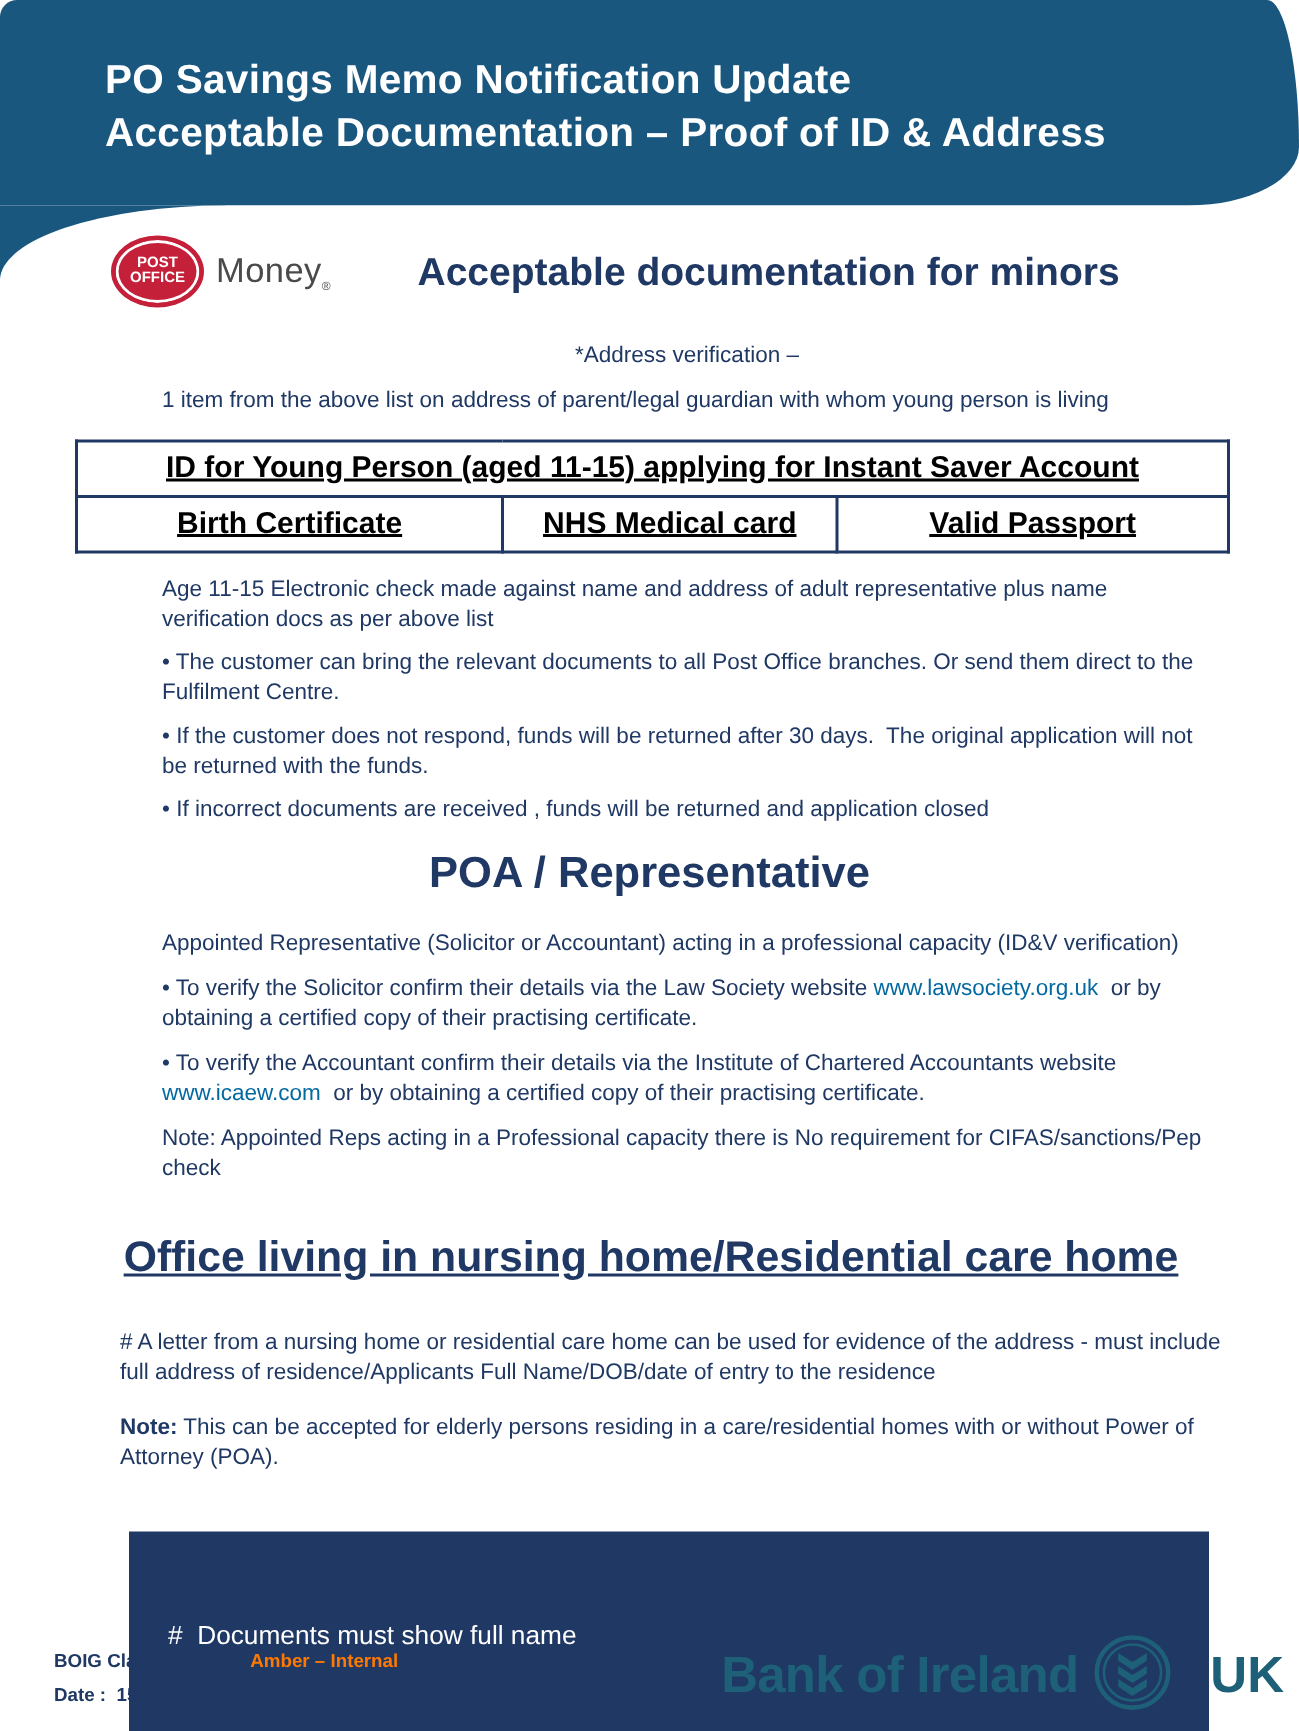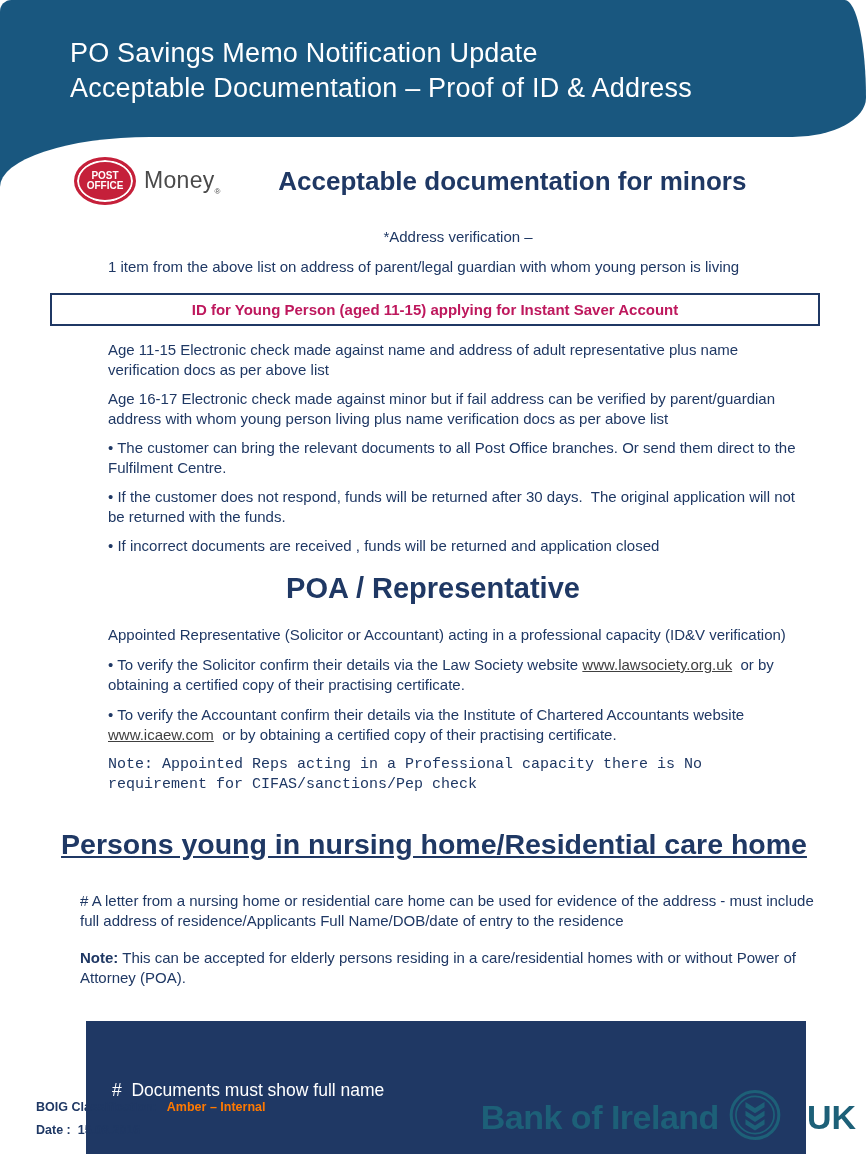--- a/index.html
+++ b/index.html
@@ -11,21 +11,21 @@
   
   .banner{
     position:relative;height:137px;background:#19577f;
     border-radius:14px 26px 90px 0 / 14px 120px 48px 0;
   }
   .banner::after{
     content:'';position:absolute;top:100%;left:0;width:150px;height:50px;
     background:#19577f;
   }
   .banner-title{
-    padding:36px 0 0 70px;color:#ffffff;font-weight:normal;
+    padding:36px 0 0 70px;color:#ffffff;font-weight:bold;
     font-size:27px;line-height:35px;letter-spacing:.2px;
   }
   
   .content{
     position:relative;z-index:1;background:#ffffff;height:736px;
     border-top-left-radius:150px 50px;box-sizing:border-box;
   }
   
   .logo-row{display:flex;align-items:center;padding:20px 72px 0 74px;}
   .po-logo{
@@ -44,28 +44,28 @@
   .intro.second{margin-top:10px;}
   .minors-paras{margin:14px 58px 0 108px;}
   .minors-paras p{margin:10px 0;}
   
   table.id-table{
     border-collapse:collapse;margin:17px 46px 0 50px;width:770px;
     table-layout:fixed;
   }
   table.id-table td{
     border:2px solid #1f3864;text-align:center;font-weight:bold;
-    font-size:15px;padding:6px 4px;color:#be185d;
+    font-size:20px;padding:6px 4px;color:#000000;text-decoration:underline;
   }
   
   h2.poa{ text-align:center;font-size:29px;margin:16px 0 0 0;color:#1f3864;}
   .poa-paras{margin:20px 58px 0 108px;}
   .poa-paras p{margin:11px 0;}
-  .poa-note{margin-top:38px;font-family:Liberation Mono, monospace;}
-  a.link{color:#404040;text-decoration:underline;cursor:pointer;}
+  .poa-note{margin-top:38px;}
+  a.link{color:#0369a1;cursor:pointer;}
   h2.nursing{
     text-align:center;font-size:28.5px;margin:34px 8px 0 10px;
     text-decoration:underline;color:#1f3864;
   }
   .nursing-paras{margin:30px 50px 0 66px;}
   .nursing-paras p{margin:0 0 18px 14px;}
   
   .callout{
     position:absolute;left:86px;top:884px;width:720px;box-sizing:border-box;
     background:#1f3864;color:#ffffff;padding:9px 10px 12px 26px;
@@ -110,41 +110,45 @@
   <table class="id-table">
     <colgroup>
         <col style="width:37%">
         <col style="width:29%">
         <col style="width:34%">
       </colgroup>
     <tbody>
         <tr>
       <td colspan="3">ID for Young Person (aged 11-15) applying for Instant Saver Account</td>
     </tr>
+    <tr>
+      <td>Birth Certificate</td>
+      <td>NHS Medical card</td>
+      <td>Valid Passport</td>
+    </tr>
   </tbody>
     </table>
 
   <div class="minors-paras">
     <p class="para">Age 11-15 Electronic check made against name and address of adult representative plus name verification docs as per above list</p>
-    <p class="para">Age 16-17 Electronic check made against minor but if fail address can be verified by parent/guardian address with whom young person living plus name verification docs as per above list</p>
     <p class="para">• The customer can bring the relevant documents to all Post Office branches. Or send them direct to the Fulfilment Centre.</p>
     <p class="para">• If the customer does not respond, funds will be returned after 30 days.  The original application will not be returned with the funds.</p>
     <p class="para">• If incorrect documents are received , funds will be returned and application closed</p>
   </div>
 
   <h2 class="poa">POA / Representative</h2>
 
   <div class="poa-paras">
     <p class="para">Appointed Representative (Solicitor or Accountant) acting in a professional capacity (ID&amp;V verification)</p>
     <p class="para"><span>• To verify the Solicitor confirm their details via the Law Society website </span><a class="link">www.lawsociety.org.uk</a><span>  or by obtaining a certified copy of their practising certificate.</span></p>
     <p class="para"><span>• To verify the Accountant confirm their details via the Institute of Chartered Accountants website </span><a class="link">www.icaew.com</a><span>  or by obtaining a certified copy of their practising certificate.</span></p>
     <p class="para poa-note">Note: Appointed Reps acting in a Professional capacity there is No requirement for CIFAS/sanctions/Pep check</p>
   </div>
 
-  <h2 class="nursing">Persons young in nursing home/Residential care home</h2>
+  <h2 class="nursing">Office living in nursing home/Residential care home</h2>
 
   <div class="nursing-paras">
     <p class="para"># A letter from a nursing home or residential care home can be used for evidence of the address - must include full address of residence/Applicants Full Name/DOB/date of entry to the residence</p>
     <p class="para"><b>Note:</b><span> This can be accepted for elderly persons residing in a care/residential homes with or without Power of Attorney (POA).</span></p>
   </div>
 
   <div class="callout">
     <div>#  Documents must show full name</div>
   </div>
 

